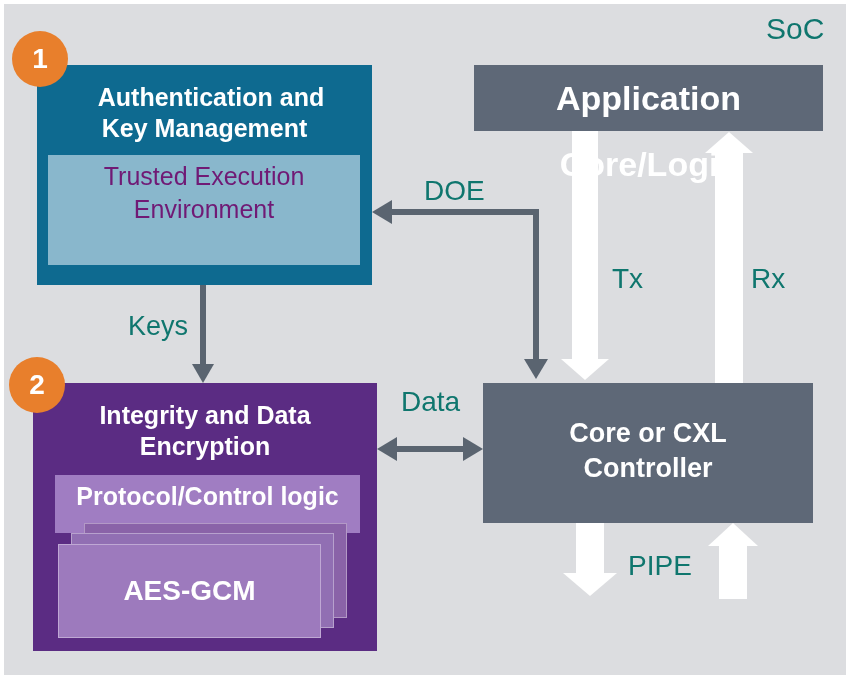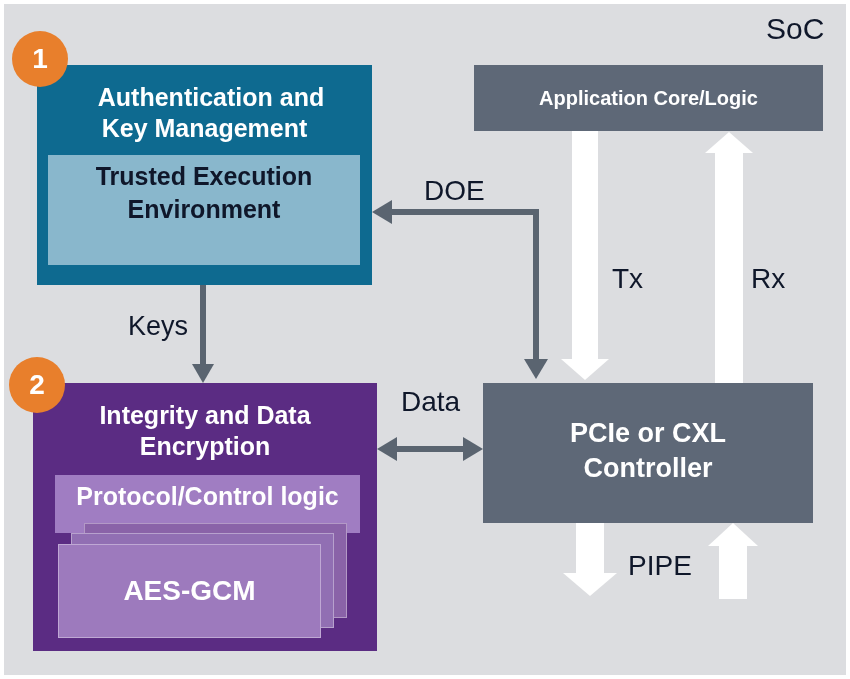--- a/index.html
+++ b/index.html
@@ -17,38 +17,38 @@
     width:56px;height:56px;border-radius:50%;
     background:var(--orange,#e87f2c);
     color:#fff;font-weight:bold;font-size:28px;
     display:flex;align-items:center;justify-content:center;
     z-index:5;
   }
   .block-title{color:#fff;font-weight:bold;font-size:25px;line-height:31px;text-align:center;}
   .teal-box{background:var(--teal,#0e6a90);z-index:2;}
   .tee-box{
     background:var(--teal-light,#89b7cc);
-    color:#0f172a;font-weight:bold;font-size:25px;line-height:33px;text-align:center;
+    color:#701a75;font-weight:normal;font-size:25px;line-height:33px;text-align:center;
     padding-top:5px;
   }
   .purple-box{background:var(--purple,#5b2c83);z-index:2;}
   .protocol-bar{
     background:var(--purple-light,#a07dc2);
     color:#fff;font-weight:bold;font-size:25px;line-height:42px;text-align:center;
   }
   .sheet{border:1px solid rgba(255,255,255,0.35);}
   .aes-front{
     color:#fff;font-weight:bold;font-size:28px;
     display:flex;align-items:center;justify-content:center;
   }
   .slate-box{
     background:var(--slate,#5e6877);
     color:#fff;font-weight:bold;text-align:center;z-index:2;
   }
-  .lbl{color:#0f172a;font-size:28px;white-space:nowrap;z-index:4;text-align:right;}
+  .lbl{color:#0f766e;font-size:28px;white-space:nowrap;z-index:4;text-align:right;}
   .dark-line{background:var(--arrow,#5a6470);z-index:3;}
   .tri{width:0;height:0;z-index:3;}
   .white-shaft{background:#ffffff;z-index:1;}
 </style>
 </head>
 <body>
 
 <div id="canvas" style="--bg: #dcdde0; --teal: #0e6a90; --teal-light: #89b7cc; --purple: #5b2c83; --purple-light: #a07dc2; --sheet-back: #8a63a8; --sheet-mid: #916fb3; --sheet-front: #9d7abd; --slate: #5e6877; --orange: #e87f2c; --arrow: #5a6470;">
 
   <div class="abs lbl" style="left:766px;top:12px;font-size:30px;font-weight:500;">SoC</div>
@@ -84,32 +84,32 @@
   <div class="abs tri" style="left:377px;top:437px;border-top:12px solid transparent;border-bottom:12px solid transparent;border-right:20px solid var(--arrow,#5a6470);"></div>
   <div class="abs tri" style="left:463px;top:437px;border-top:12px solid transparent;border-bottom:12px solid transparent;border-left:20px solid var(--arrow,#5a6470);"></div>
   <div class="abs lbl" style="left:401px;top:386px;">Data</div>
 
   <div class="abs dark-line" style="left:390px;top:209px;width:149px;height:6px;"></div>
   <div class="abs dark-line" style="left:533px;top:209px;width:6px;height:150px;"></div>
   <div class="abs tri" style="left:372px;top:200px;border-top:12px solid transparent;border-bottom:12px solid transparent;border-right:20px solid var(--arrow,#5a6470);"></div>
   <div class="abs tri" style="left:524px;top:359px;border-left:12px solid transparent;border-right:12px solid transparent;border-top:20px solid var(--arrow,#5a6470);"></div>
   <div class="abs lbl" style="left:424px;top:175px;">DOE</div>
 
-  <div class="abs slate-box" style="left:474px;top:65px;width:349px;height:66px;font-size:20px;line-height:66px;">Application Core/Logic</div>
+  <div class="abs slate-box" style="left:474px;top:65px;width:349px;height:66px;font-size:34px;line-height:66px;">Application Core/Logic</div>
 
   <div class="abs white-shaft" style="left:572px;top:131px;width:26px;height:228px;"></div>
   <div class="abs tri" style="left:561px;top:359px;border-left:24px solid transparent;border-right:24px solid transparent;border-top:21px solid #ffffff;z-index:1;"></div>
   <div class="abs lbl" style="left:612px;top:263px;">Tx</div>
 
   <div class="abs tri" style="left:705px;top:132px;border-left:24px solid transparent;border-right:24px solid transparent;border-bottom:21px solid #ffffff;z-index:1;"></div>
   <div class="abs white-shaft" style="left:715px;top:152px;width:28px;height:231px;"></div>
   <div class="abs lbl" style="left:751px;top:263px;">Rx</div>
 
   <div class="abs slate-box" style="left:483px;top:383px;width:330px;height:140px;font-size:27px;line-height:35px;padding-top:33px;">
-    <div>PCIe or CXL</div>
+    <div>Core or CXL</div>
     <div>Controller</div>
   </div>
 
   <div class="abs white-shaft" style="left:576px;top:523px;width:28px;height:51px;"></div>
   <div class="abs tri" style="left:563px;top:573px;border-left:27px solid transparent;border-right:27px solid transparent;border-top:23px solid #ffffff;z-index:1;"></div>
 
   <div class="abs tri" style="left:708px;top:523px;border-left:25px solid transparent;border-right:25px solid transparent;border-bottom:23px solid #ffffff;z-index:1;"></div>
   <div class="abs white-shaft" style="left:719px;top:545px;width:28px;height:54px;"></div>
   <div class="abs lbl" style="left:628px;top:550px;">PIPE</div>
 

